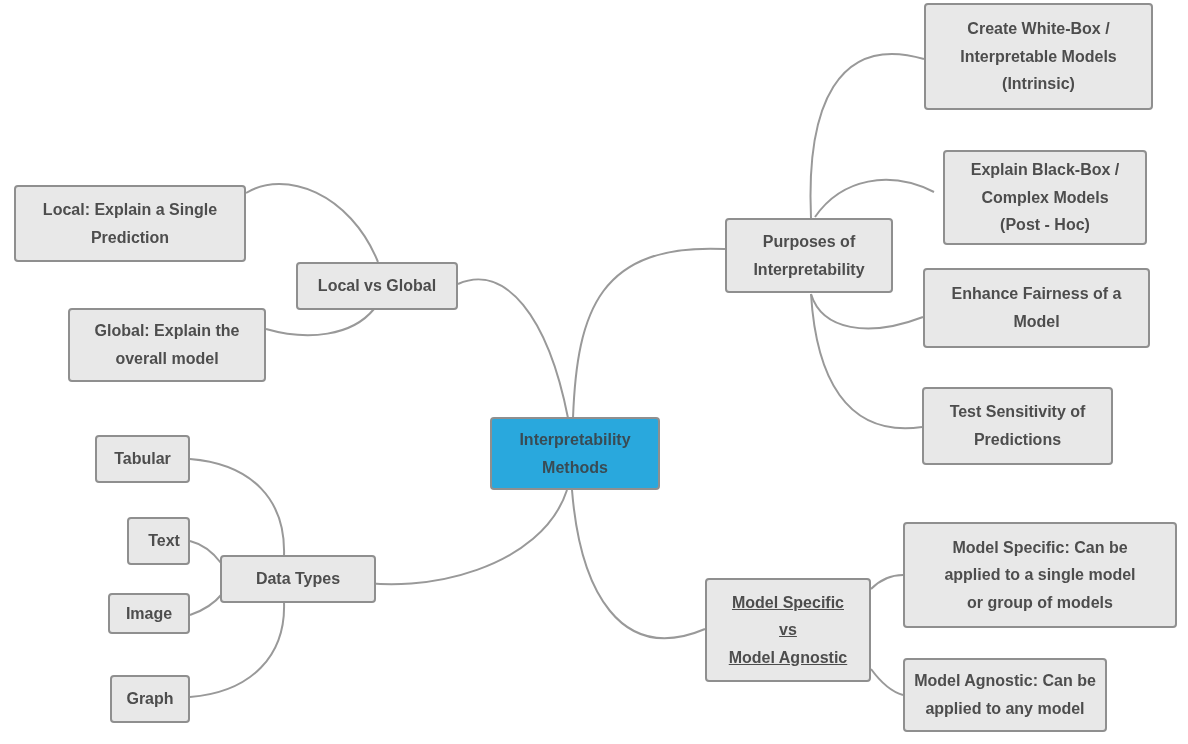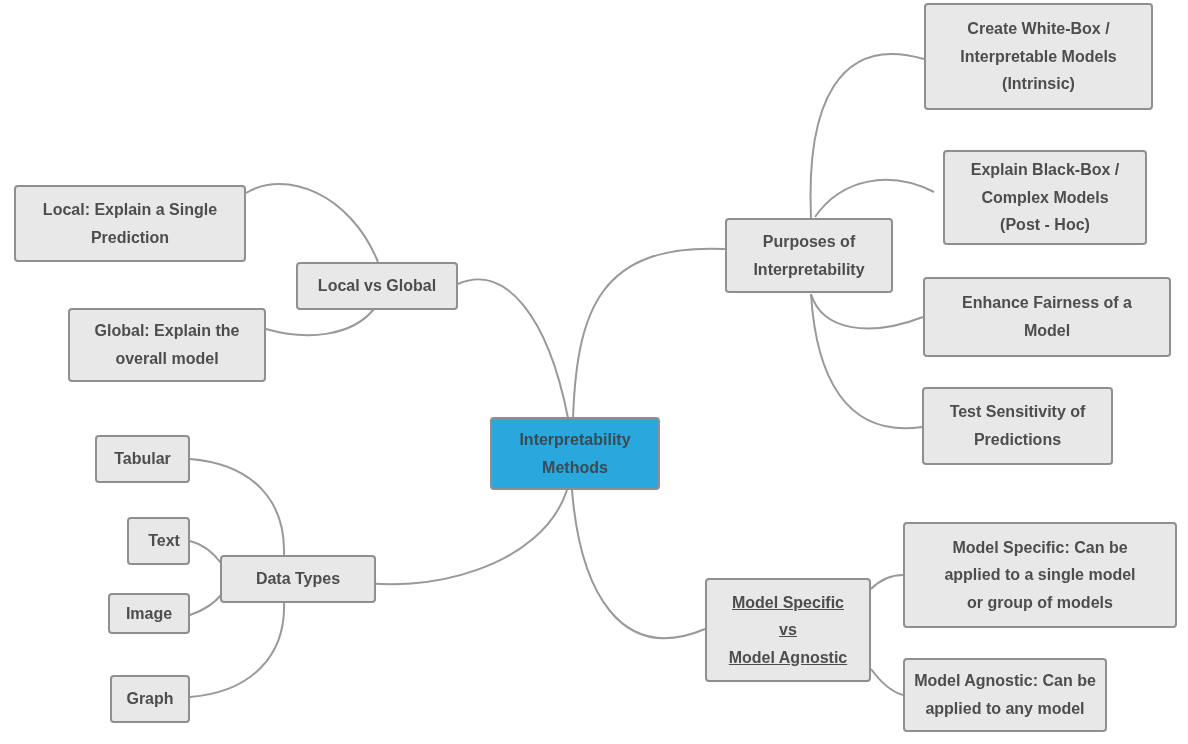--- a/index.html
+++ b/index.html
@@ -61,21 +61,21 @@
 overall model</div>
 
   <div class="node" style="left:725px;top:218px;width:168px;height:75px;">Purposes of
 Interpretability</div>
   <div class="node" style="left:924px;top:3px;width:229px;height:107px;">Create White-Box /
 Interpretable Models
 (Intrinsic)</div>
   <div class="node" style="left:934px;top:150px;width:204px;height:95px;margin-left:9px;">Explain Black-Box /
 Complex Models
 (Post - Hoc)</div>
-  <div class="node" style="left:923px;top:277px;width:248px;height:80px;">Enhance Fairness of a
+  <div class="node" style="left:923px;top:268px;width:227px;height:80px;">Enhance Fairness of a
 Model</div>
   <div class="node" style="left:922px;top:387px;width:191px;height:78px;">Test Sensitivity of
 Predictions</div>
 
   <div class="node" style="left:220px;top:555px;width:156px;height:48px;">Data Types</div>
   <div class="node" style="left:95px;top:435px;width:95px;height:48px;">Tabular</div>
   <div class="node" style="left:127px;top:517px;width:63px;height:48px;padding-left:19px;">Text</div>
   <div class="node" style="left:108px;top:593px;width:82px;height:41px;">Image</div>
   <div class="node" style="left:110px;top:675px;width:80px;height:48px;">Graph</div>
 

